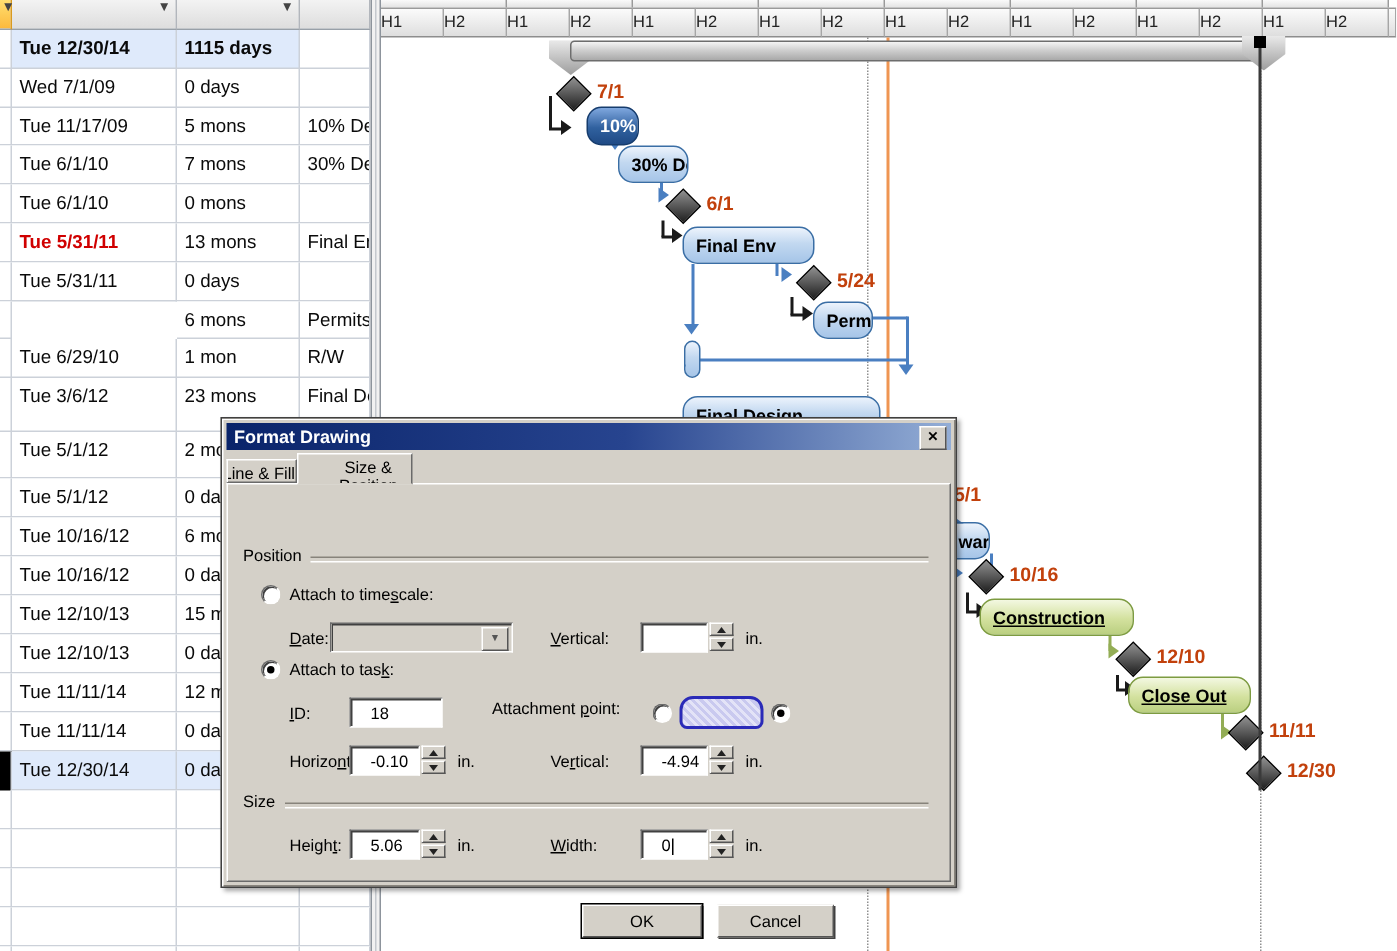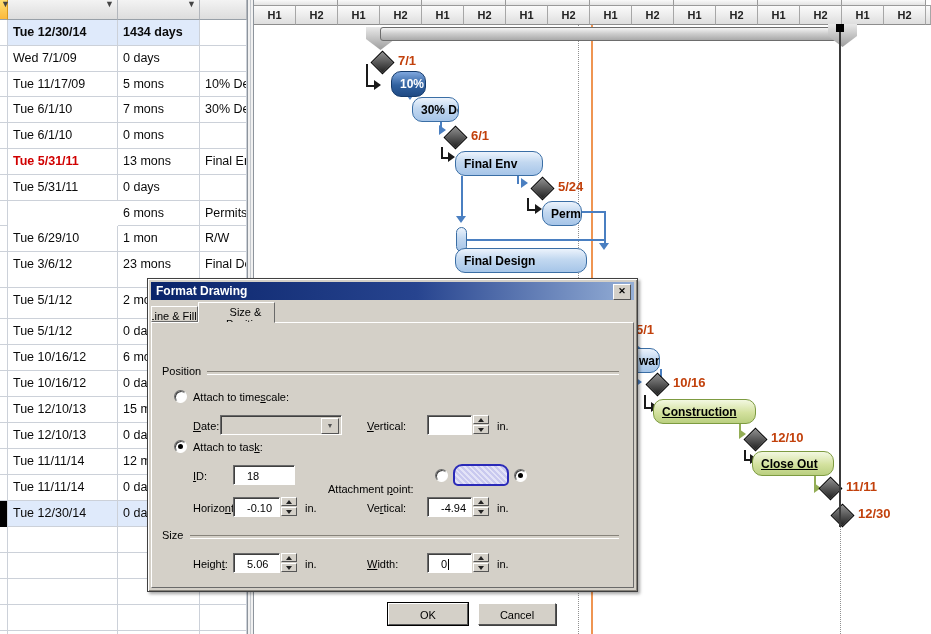--- a/index.html
+++ b/index.html
@@ -21,21 +21,21 @@
   #splitter{position:absolute;left:247px;top:0;width:7px;height:634px;background:#f1f1f1;
     border-left:1px solid #8d949c;border-right:1px solid #8d949c;box-sizing:border-box;}
   #splitter::after{content:"";position:absolute;left:2px;top:0;width:1px;height:634px;background:#c4c8cd;}
   
   #chartPane{position:absolute;left:254px;top:0;width:677px;height:634px;background:#fff;overflow:hidden;}
   .yrcell{position:absolute;top:0;height:5px;background:linear-gradient(#fafafa,#e3e3e3);
     border-right:1px solid #9a9a9a;box-sizing:border-box;overflow:hidden;}
   .yrcell span{display:block;margin-top:-10px;padding-left:5px;font-size:11px;color:#333;}
   .hcell{position:absolute;top:5px;height:20px;background:linear-gradient(#fbfbfb,#dedede);
     border-right:1px solid #a6a6a6;border-bottom:1px solid #8d8d8d;border-top:1px solid #9a9a9a;
-    box-sizing:border-box;font-size:11px;color:#222;text-align:center;line-height:19px;font-weight:bold;}
+    box-sizing:border-box;font-size:11px;color:#222;line-height:19px;}
   .vline{position:absolute;top:25px;bottom:0;width:0;z-index:1;}
   .vline.dot{border-left:1px dotted #909090;}
   .vline.orange{border-left:2px solid #ef9552;}
   #drawLine{position:absolute;width:2px;background:#3a3a3a;z-index:5;}
   #drawHandle{position:absolute;width:8px;height:8px;background:#000;z-index:6;}
   #sumBar{position:absolute;height:12px;border:1px solid #6d6d6d;border-radius:3px;z-index:2;
     background:linear-gradient(#f4f4f4,#cfcfcf 45%,#a9a9a9);}
   .pent{position:absolute;z-index:2;background:linear-gradient(#e9e9e9,#9d9d9d);
     clip-path:polygon(0 0,100% 0,100% 52%,50% 100%,0 52%);
     -webkit-clip-path:polygon(0 0,100% 0,100% 52%,50% 100%,0 52%);
@@ -113,21 +113,21 @@
       </div>
       <div class="thead" style="left: 8px; width: 110px;">
         <span class="filter" style="left: 97px;">▼</span>
       </div>
       <div class="thead" style="left: 118px; width: 82px;">
         <span class="filter" style="left: 69px;">▼</span>
       </div>
       <div class="thead" style="left: 200px; width: 47px;"></div>
       <div class="cell" style="left: 0px; top: 20px; width: 8px; height: 25.8px;"></div>
       <div class="cell hl bold" style="left: 8px; top: 20px; width: 110px; height: 25.8px;">Tue 12/30/14</div>
-      <div class="cell hl bold" style="left: 118px; top: 20px; width: 82px; height: 25.8px;">1434 days</div>
+      <div class="cell hl bold" style="left: 118px; top: 20px; width: 82px; height: 25.8px;">1115 days</div>
       <div class="cell" style="left: 200px; top: 20px; width: 47px; height: 25.8px;"></div>
       <div class="cell" style="left: 0px; top: 45.8px; width: 8px; height: 25.8px;"></div>
       <div class="cell" style="left: 8px; top: 45.8px; width: 110px; height: 25.8px;">Wed 7/1/09</div>
       <div class="cell" style="left: 118px; top: 45.8px; width: 82px; height: 25.8px;">0 days</div>
       <div class="cell" style="left: 200px; top: 45.8px; width: 47px; height: 25.8px;"></div>
       <div class="cell" style="left: 0px; top: 71.6px; width: 8px; height: 25.8px;"></div>
       <div class="cell" style="left: 8px; top: 71.6px; width: 110px; height: 25.8px;">Tue 11/17/09</div>
       <div class="cell" style="left: 118px; top: 71.6px; width: 82px; height: 25.8px;">5 mons</div>
       <div class="cell" style="left: 200px; top: 71.6px; width: 47px; height: 25.8px;">10% De</div>
       <div class="cell" style="left: 0px; top: 97.4px; width: 8px; height: 25.8px;"></div>
@@ -295,21 +295,21 @@
       <div class="seg v ck" style="left: 490px; top: 450px; height: 10px;"></div>
       <div class="seg h ck" style="left: 490px; top: 459px; width: 7px;"></div>
       <div class="arr r ck" style="left: 496px; top: 454px;"></div>
       <div class="seg v cg" style="left: 560px; top: 476px; height: 9px;"></div>
       <div class="arr r cg" style="left: 560px; top: 483px;"></div>
       <div class="bar dark" style="left: 137px; top: 71px; width: 35px; height: 26px;">10%</div>
       <div class="bar " style="left: 158px; top: 97px; width: 47px; height: 25px;">30% De</div>
       <div class="bar " style="left: 201px; top: 151px; width: 88px; height: 25px;">Final Env</div>
       <div class="bar " style="left: 288px; top: 201px; width: 40px; height: 25px;">Perm</div>
       <div class="bar cap" style="left: 202px; top: 227px; width: 11px; height: 25px;"></div>
-      <div class="bar " style="left: 201px; top: 248px; width: 132px; height: 25px;">Final Design</div>
+      <div class="bar " style="left: 201px; top: 264px; width: 132px; height: 25px;">Final Design</div>
       <div class="bar frag" style="left: 366px; top: 348px; width: 40px; height: 25px;">war</div>
       <div class="bar green" style="left: 399px; top: 399px; width: 103px; height: 25px;">Construction</div>
       <div class="bar green" style="left: 498px; top: 451px; width: 82px; height: 25px;">Close Out</div>
       <div class="dia" style="left: 120px; top: 54px;"></div>
       <div class="mlab" style="left: 144px; top: 53px;">7/1</div>
       <div class="dia" style="left: 193px; top: 129px;"></div>
       <div class="mlab" style="left: 217px; top: 128px;">6/1</div>
       <div class="dia" style="left: 280px; top: 180px;"></div>
       <div class="mlab" style="left: 304px; top: 179px;">5/24</div>
       <div class="dia" style="left: 358px; top: 323px;"></div>
@@ -352,21 +352,21 @@
             <i></i>
           </div>
       </div>
       <span class="lbl" style="left:345px;top:97px;">in.</span>
 
       <span class="radio on" style="left:22px;top:117px;"></span>
       <span class="lbl" style="left:41px;top:118px;">Attach to tas<u>k</u>:</span>
 
       <span class="lbl" style="left:41px;top:147px;"><u>I</u>D:</span>
       <div class="field" style="left:81px;top:142px;width:62px;">18</div>
-      <span class="lbl" style="left:176px;top:160px;">Attachment <u>p</u>oint:</span>
+      <span class="lbl" style="left:176px;top:144px;">Attachment <u>p</u>oint:</span>
       <span class="radio" style="left:283px;top:146px;"></span>
       <div class="attShape" style="left:301px;top:141px;"></div>
       <span class="radio on" style="left:362px;top:146px;"></span>
 
       <span class="lbl" style="left:41px;top:179px;">Horizo<u>n</u>tal:</span>
       <div class="field" style="left:81px;top:174px;width:47px;">-0.10</div>
       <div class="spin" style="left:129px;top:174px;">
         <div class="up">
             <i></i>
           </div>

